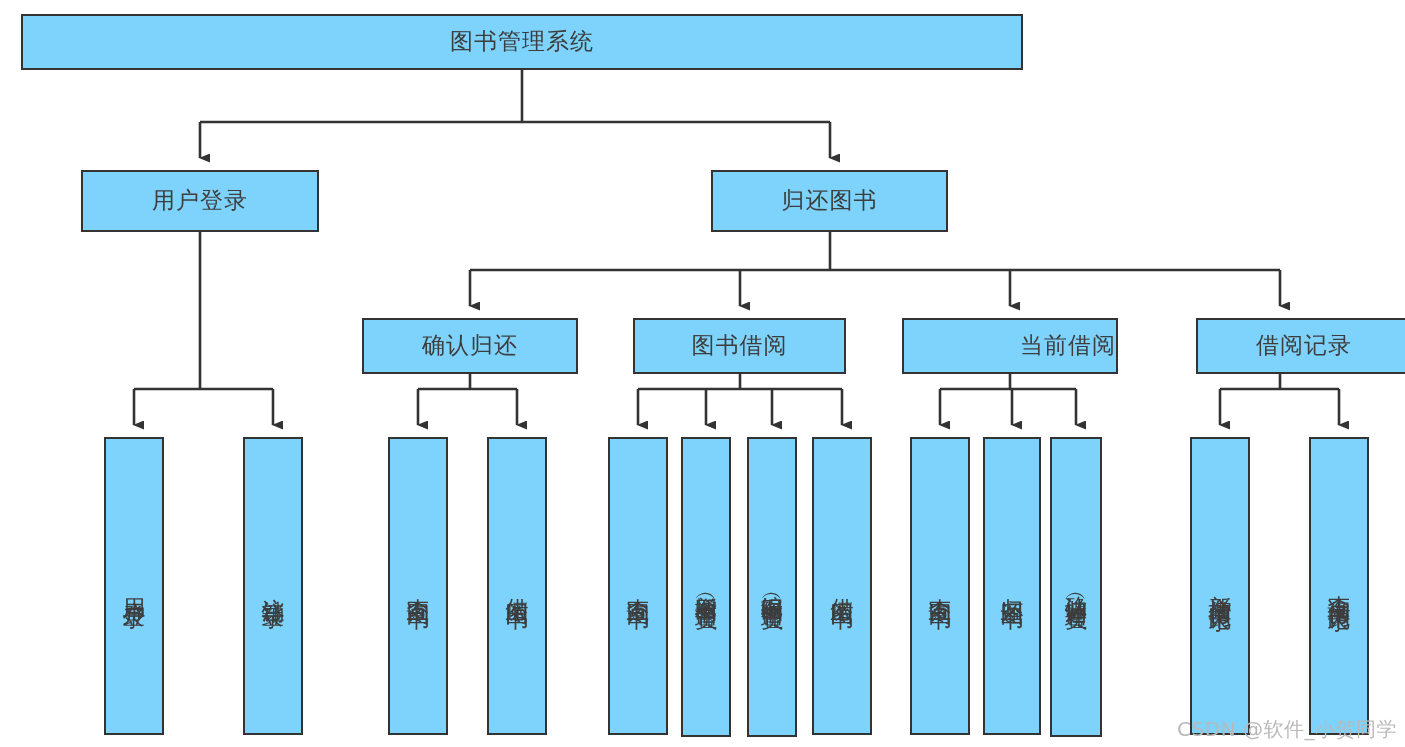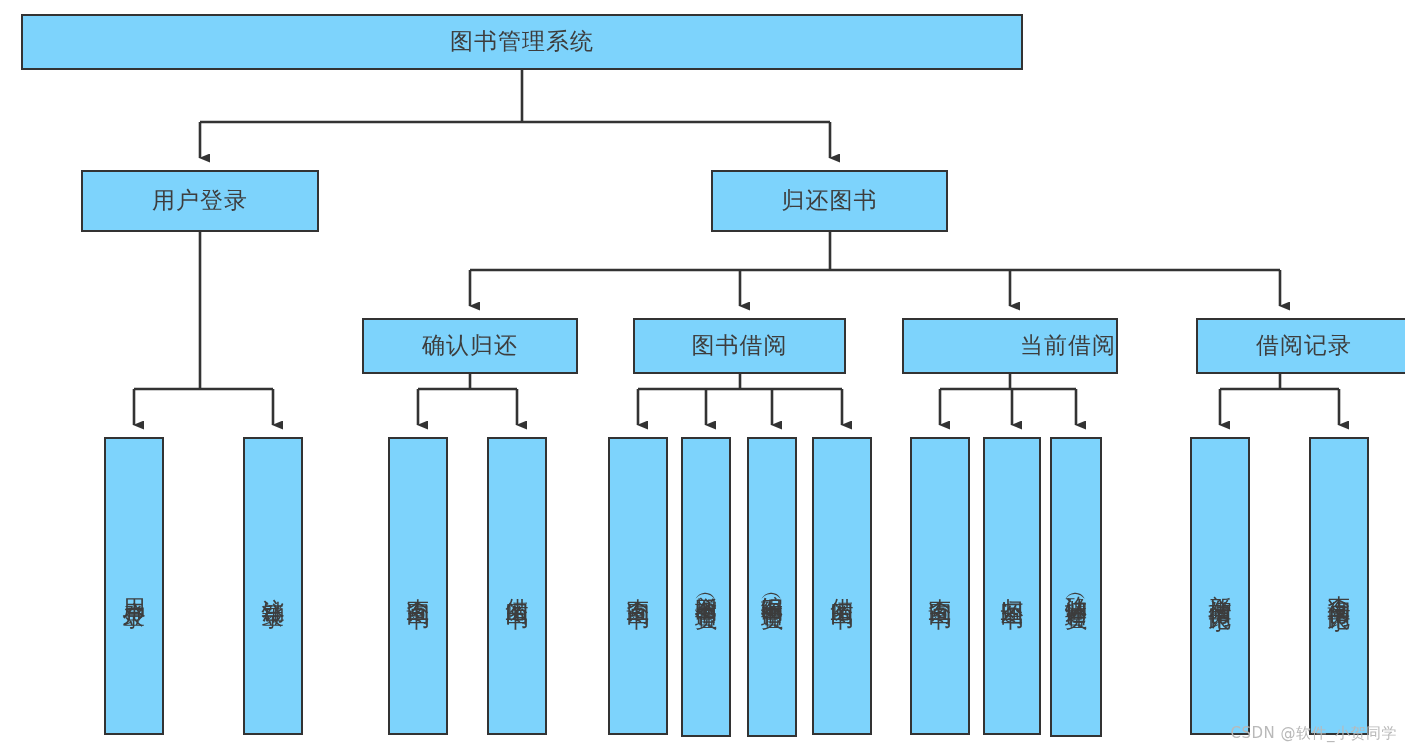--- a/index.html
+++ b/index.html
@@ -49,21 +49,21 @@
     line-height:1;
   }
   .node.leaf.narrow .label{
     letter-spacing:2px;
     font-size:22px;
   }
   #watermark{
     position:absolute;
     right:8px;
     bottom:4px;
-    font-size:15px;
+    font-size:20px;
     color:#b9b9b9;
     letter-spacing:0.5px;
     white-space:nowrap;
     font-family:"DejaVu Sans","Liberation Sans",sans-serif;
   }
 </style>
 </head>
 <body>
 
 <div id="canvas">

